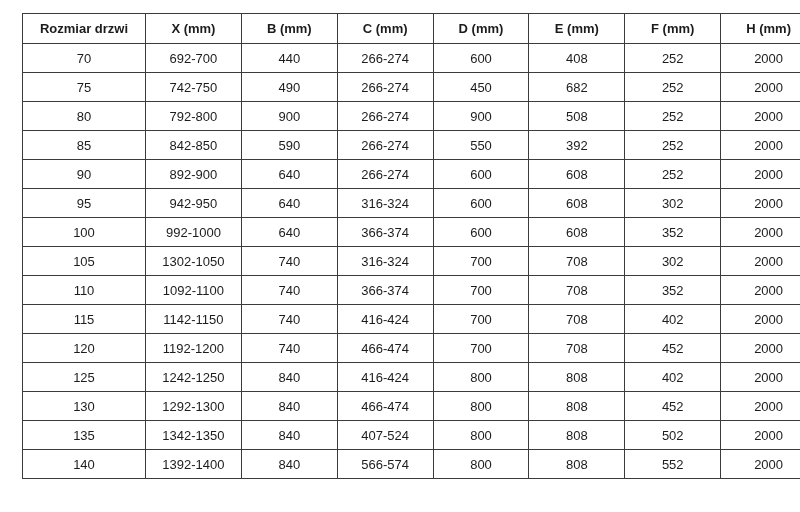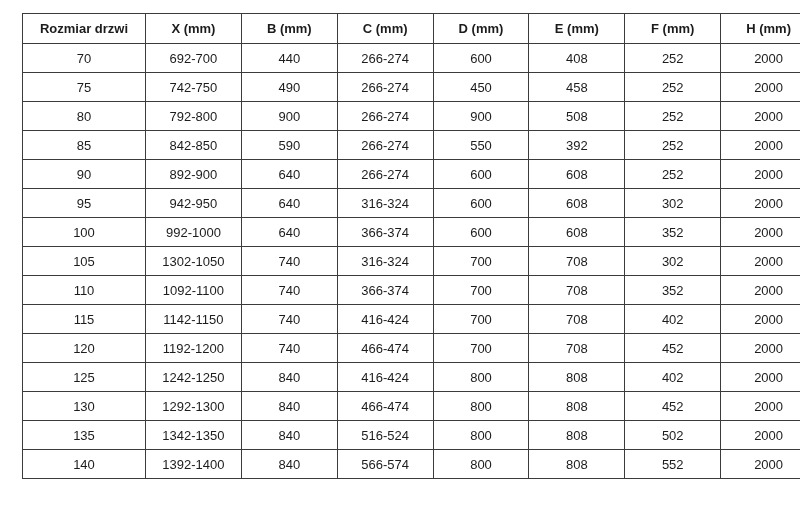--- a/index.html
+++ b/index.html
@@ -78,21 +78,21 @@
           <td>408</td>
           <td>252</td>
           <td>2000</td>
         </tr>
         <tr>
           <td>75</td>
           <td>742-750</td>
           <td>490</td>
           <td>266-274</td>
           <td>450</td>
-          <td>458</td>
+          <td>682</td>
           <td>252</td>
           <td>2000</td>
         </tr>
         <tr>
           <td>80</td>
           <td>792-800</td>
           <td>900</td>
           <td>266-274</td>
           <td>900</td>
           <td>508</td>
@@ -196,21 +196,21 @@
           <td>466-474</td>
           <td>800</td>
           <td>808</td>
           <td>452</td>
           <td>2000</td>
         </tr>
         <tr>
           <td>135</td>
           <td>1342-1350</td>
           <td>840</td>
-          <td>516-524</td>
+          <td>407-524</td>
           <td>800</td>
           <td>808</td>
           <td>502</td>
           <td>2000</td>
         </tr>
         <tr>
           <td>140</td>
           <td>1392-1400</td>
           <td>840</td>
           <td>566-574</td>

